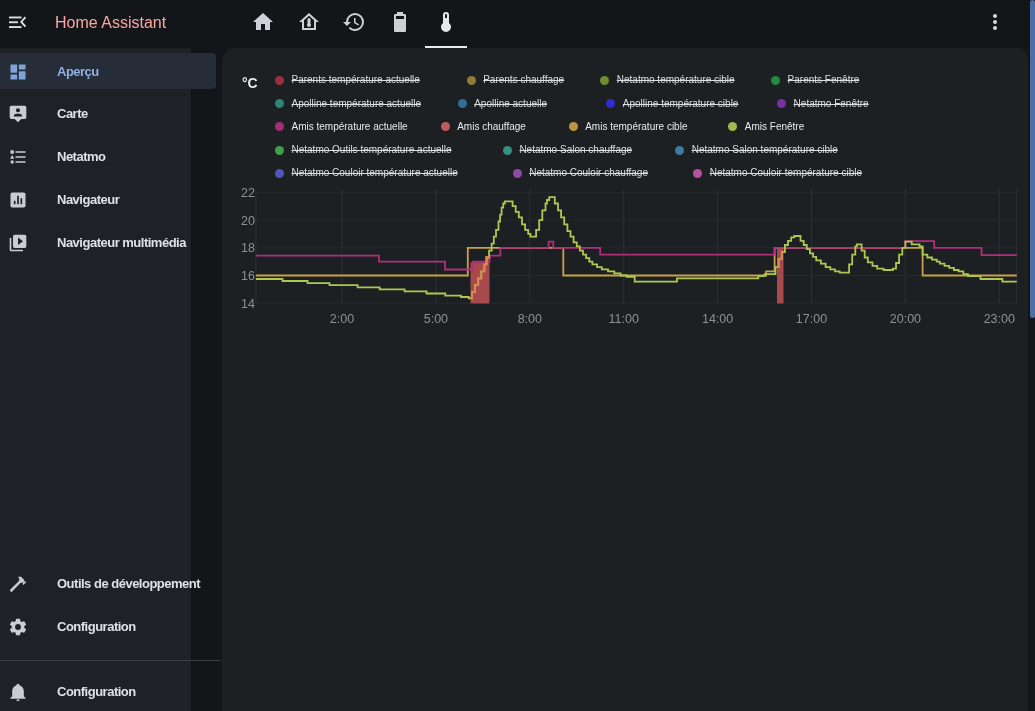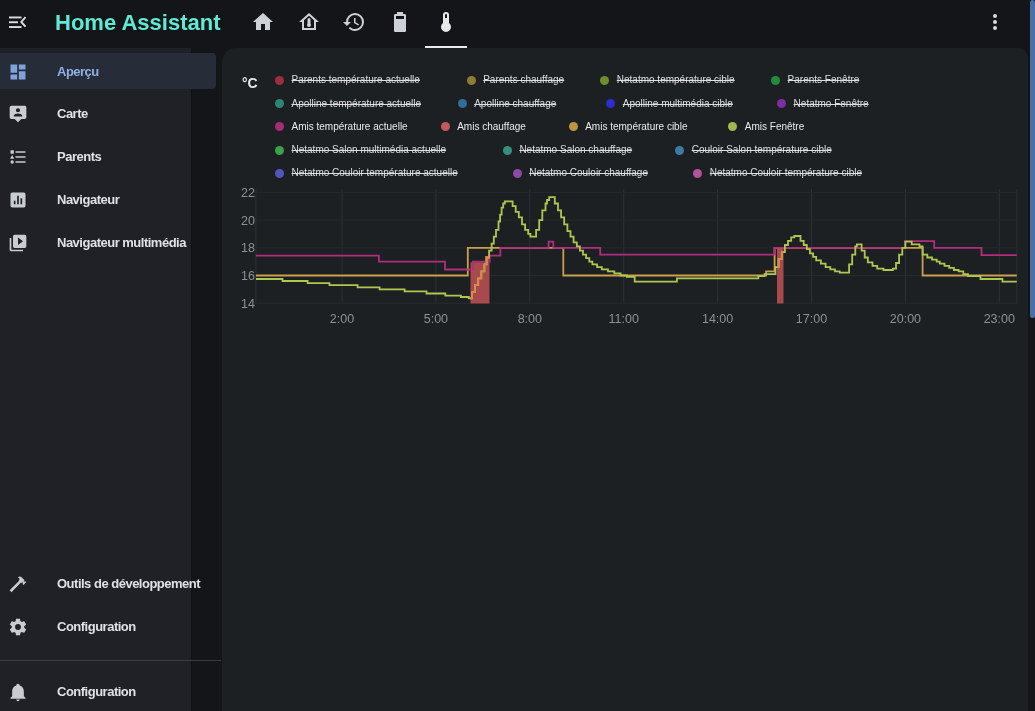--- a/index.html
+++ b/index.html
@@ -1,19 +1,19 @@
 <!DOCTYPE html>
 <html><head><meta charset="utf-8">
 <style>
 * { margin:0; padding:0; box-sizing:border-box; }
 html,body { width:1035px; height:711px; overflow:hidden; background:#141518;
   font-family:"Liberation Sans", sans-serif; }
 .abs { position:absolute; }
 .header { position:absolute; left:0; top:0; width:1035px; height:48px; background:#141518; }
-.title { position:absolute; left:55px; top:12.8px; font-size:22px; color:#5eead4; line-height:20px;font-weight:bold; }
+.title { position:absolute; left:55px; top:12.8px; font-size:16px; color:#fca5a5; line-height:20px; }
 .ticon { position:absolute; top:10px; width:24px; height:24px; }
 .underline { position:absolute; left:424.5px; top:45.5px; width:42px; height:2.2px; background:#e8eaec; }
 .sidebar { position:absolute; left:0; top:48px; width:192px; height:663px; background:#1f2127; border-right:1px solid #101114; }
 .active-row { position:absolute; left:0; top:5.4px; width:216px; height:36px; background:#262c38; border-radius:0 4px 4px 0; }
 .sicon { position:absolute; left:7.5px; width:20px; height:20px; }
 .stext { position:absolute; left:57px; white-space:nowrap; font-size:13px; font-weight:700; letter-spacing:-0.5px; color:#dfe2e5; line-height:20px; }
 .stext.active { color:#8fb1e1; }
 .sdivider { position:absolute; left:0; top:612.4px; width:221px; height:1px; background:#3a3d42; }
 .content { position:absolute; left:222px; top:48px; width:806px; height:663px; background:#1d2023; border-top-left-radius:14px; border-top-right-radius:10px; }
 .ldot { position:absolute; width:9px; height:9px; border-radius:50%; }
@@ -61,21 +61,21 @@
       <path fill="#7fa3d9" d="M13,3V9H21V3M13,21H21V11H13M3,21H11V15H3M3,13H11V3H3V13Z"></path>
     </svg>
     <div class="stext active" style="top:13.5px">Aperçu</div>
     <svg class="sicon" style="top:56.3px" viewBox="0 0 24 24">
       <path fill="#c9cdd2" d="M20,2H4A2,2 0 0,0 2,4V16A2,2 0 0,0 4,18H8L12,22L16,18H20A2,2 0 0,0 22,16V4A2,2 0 0,0 20,2M12,5A2.5,2.5 0 0,1 14.5,7.5A2.5,2.5 0 0,1 12,10A2.5,2.5 0 0,1 9.5,7.5A2.5,2.5 0 0,1 12,5M17,15H7V13.75C7,12.09 10.34,11.25 12,11.25C13.66,11.25 17,12.09 17,13.75V15Z"></path>
     </svg>
     <div class="stext" style="top:56.3px">Carte</div>
     <svg class="sicon" style="top:99.0px" viewBox="0 0 24 24">
       <path fill="#c9cdd2" d="M5,9.5L7.5,14H2.5L5,9.5M3,4H7V8H3V4M5,20A2,2 0 0,0 7,18A2,2 0 0,0 5,16A2,2 0 0,0 3,18A2,2 0 0,0 5,20M9,5V7H21V5H9M9,19H21V17H9V19M9,13H21V11H9V13Z"></path>
     </svg>
-    <div class="stext" style="top:99.0px">Parents</div>
+    <div class="stext" style="top:99.0px">Netatmo</div>
     <svg class="sicon" style="top:141.8px" viewBox="0 0 24 24">
       <path fill="#c9cdd2" d="M17,17H15V10H17V17M13,17H11V7H13V17M9,17H7V13H9V17M19,3H5C3.89,3 3,3.9 3,5V19A2,2 0 0,0 5,21H19A2,2 0 0,0 21,19V5C21,4.11 20.1,3 19,3Z"></path>
     </svg>
     <div class="stext" style="top:141.8px">Navigateur</div>
     <svg class="sicon" style="top:184.6px" viewBox="0 0 24 24">
       <path fill="#c9cdd2" d="M4,6H2V20A2,2 0 0,0 4,22H18V20H4V6M20,2H8A2,2 0 0,0 6,4V16A2,2 0 0,0 8,18H20A2,2 0 0,0 22,16V4A2,2 0 0,0 20,2M12,14.5V5.5L18,10L12,14.5Z"></path>
     </svg>
     <div class="stext" style="top:184.6px">Navigateur multimédia</div>
     <svg class="sicon" style="top:525.9px" viewBox="0 0 24 24">
       <path fill="#c9cdd2" d="M2,19.63L13.43,8.2L12.72,7.5L14.14,6.07L12,3.89C13.2,2.7 15.09,2.7 16.27,3.89L19.87,7.5L18.45,8.91H21.29L22,9.62L18.45,13.21L17.74,12.5V9.62L16.27,11.04L15.56,10.33L4.13,21.76L2,19.63Z"></path>
@@ -96,39 +96,39 @@
 <span class="li strike" style="left:291.5px;top:71.0px">Parents température actuelle</span>
 <span class="ldot" style="left:466.5px;top:75.5px;background:#8f7b33"></span>
 <span class="li strike" style="left:483.2px;top:71.0px">Parents chauffage</span>
 <span class="ldot" style="left:600.1px;top:75.5px;background:#6f8c2f"></span>
 <span class="li strike" style="left:616.8000000000001px;top:71.0px">Netatmo température cible</span>
 <span class="ldot" style="left:770.9px;top:75.5px;background:#218c3f"></span>
 <span class="li strike" style="left:787.6px;top:71.0px">Parents Fenêtre</span>
 <span class="ldot" style="left:274.8px;top:99.2px;background:#2d8673"></span>
 <span class="li strike" style="left:291.5px;top:94.7px">Apolline température actuelle</span>
 <span class="ldot" style="left:457.5px;top:99.2px;background:#2e6e99"></span>
-<span class="li strike" style="left:474.2px;top:94.7px">Apolline chauffage</span>
+<span class="li strike" style="left:474.2px;top:94.7px">Apolline actuelle</span>
 <span class="ldot" style="left:606.1px;top:99.2px;background:#2d2dd0"></span>
-<span class="li strike" style="left:622.8000000000001px;top:94.7px">Apolline multimédia cible</span>
+<span class="li strike" style="left:622.8000000000001px;top:94.7px">Apolline température cible</span>
 <span class="ldot" style="left:776.9px;top:99.2px;background:#7c2fa0"></span>
 <span class="li strike" style="left:793.6px;top:94.7px">Netatmo Fenêtre</span>
 <span class="ldot" style="left:274.8px;top:122.0px;background:#a62c78"></span>
 <span class="li" style="left:291.5px;top:117.5px">Amis température actuelle</span>
 <span class="ldot" style="left:440.5px;top:122.0px;background:#c05a5c"></span>
 <span class="li" style="left:457.2px;top:117.5px">Amis chauffage</span>
 <span class="ldot" style="left:568.5px;top:122.0px;background:#bd9440"></span>
 <span class="li" style="left:585.2px;top:117.5px">Amis température cible</span>
 <span class="ldot" style="left:728.1px;top:122.0px;background:#a4b751"></span>
 <span class="li" style="left:744.8000000000001px;top:117.5px">Amis Fenêtre</span>
 <span class="ldot" style="left:274.8px;top:145.6px;background:#3da14c"></span>
-<span class="li strike" style="left:291.5px;top:141.1px">Netatmo Salon multimédia actuelle</span>
+<span class="li strike" style="left:291.5px;top:141.1px">Netatmo Outils température actuelle</span>
 <span class="ldot" style="left:502.7px;top:145.6px;background:#35917e"></span>
 <span class="li strike" style="left:519.4px;top:141.1px">Netatmo Salon chauffage</span>
 <span class="ldot" style="left:675.0px;top:145.6px;background:#3a7ca6"></span>
-<span class="li strike" style="left:691.7px;top:141.1px">Couloir Salon température cible</span>
+<span class="li strike" style="left:691.7px;top:141.1px">Netatmo Salon température cible</span>
 <span class="ldot" style="left:274.8px;top:168.8px;background:#5156bd"></span>
 <span class="li strike" style="left:291.5px;top:164.3px">Netatmo Couloir température actuelle</span>
 <span class="ldot" style="left:512.5px;top:168.8px;background:#8c49a6"></span>
 <span class="li strike" style="left:529.2px;top:164.3px">Netatmo Couloir chauffage</span>
 <span class="ldot" style="left:693.0px;top:168.8px;background:#b5519e"></span>
 <span class="li strike" style="left:709.7px;top:164.3px">Netatmo Couloir température cible</span>
 <svg class="chart" width="1035" height="711" viewBox="0 0 1035 711">
 <text x="242" y="88" class="cunit">°C</text>
 <line x1="255.9" y1="189" x2="255.9" y2="304" class="gv"></line>
     <line x1="342.0" y1="189" x2="342.0" y2="304" class="gv"></line>

